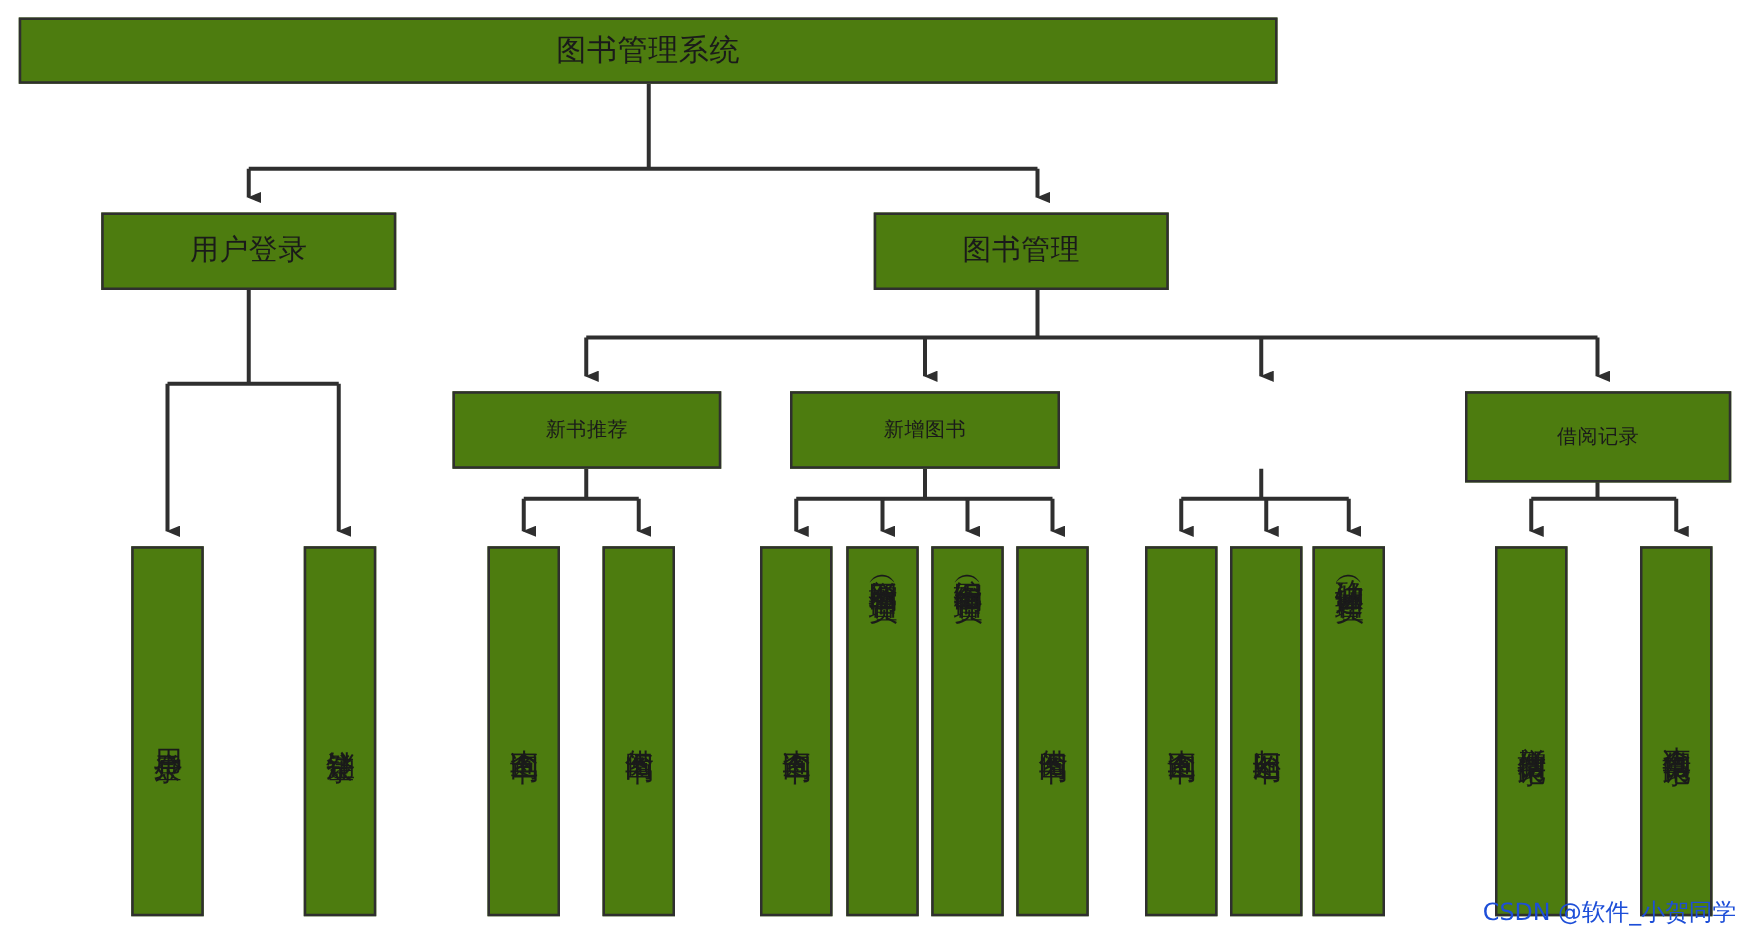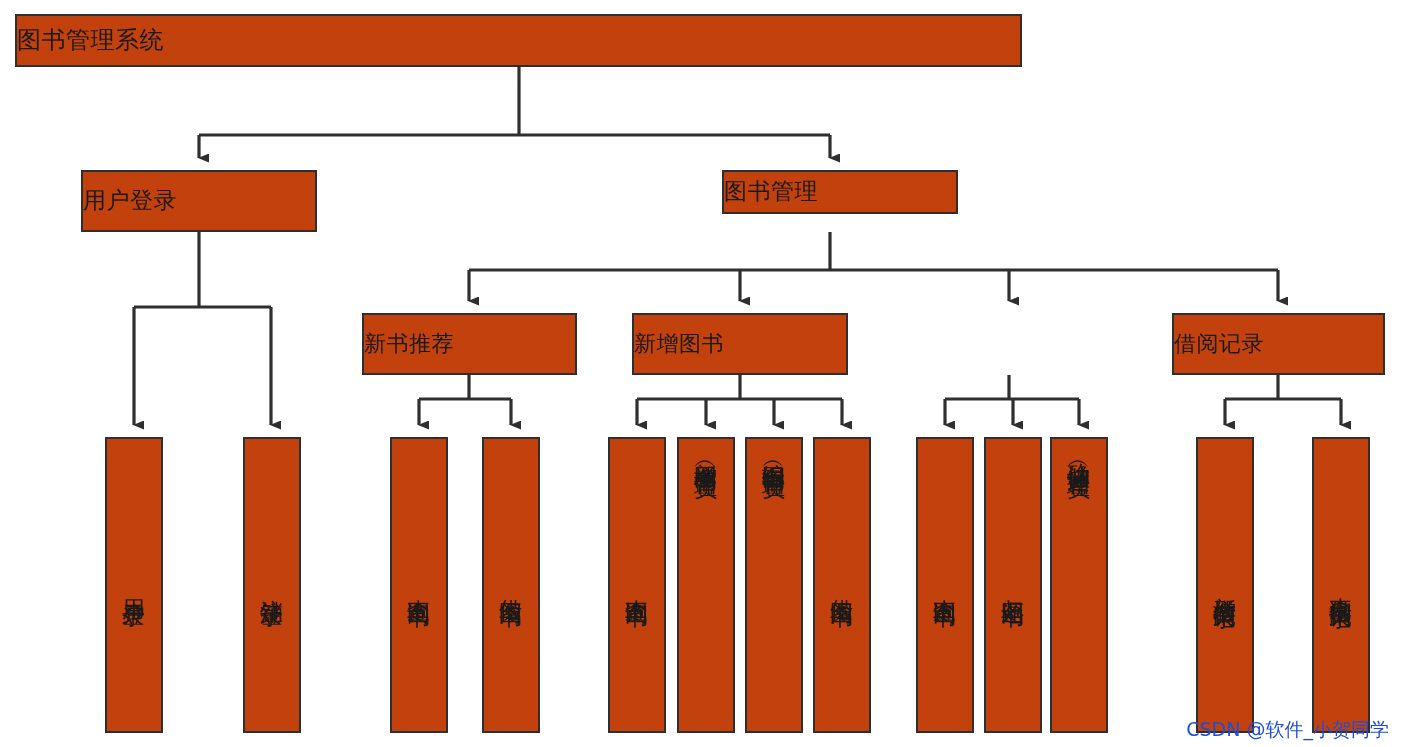--- a/index.html
+++ b/index.html
@@ -22,36 +22,36 @@
     position: absolute;
     left: 0;
     top: 0;
     width: 1405px;
     height: 747px;
   }
   .node {
     position: absolute;
     box-sizing: border-box;
     border: 2px solid #2f2f2f;
-    background: #c2410c;
+    background: #4d7c0f;
     display: flex;
     align-items: center;
-    justify-content: flex-start;
+    justify-content: center;
     color: #1a1a1a;
     z-index: 3;
   }
   .node .label {
     display: block;
     text-align: center;
     line-height: 1.18;
     letter-spacing: 0.5px;
   }
   .node-root .label   { font-size: 24px; }
   .node-l2 .label     { font-size: 23px; }
-  .node-l3 .label     { font-size: 22px; }
+  .node-l3 .label     { font-size: 16px; }
   .node-leaf {
     align-items: flex-start;
     padding-top: 6px;
   }
   .node-leaf .label {
     font-size: 23px;
     writing-mode: vertical-rl;
     text-orientation: upright;
     line-height: 1.05;
     letter-spacing: 2px;
@@ -132,31 +132,31 @@
     </g>
   </svg>
 
   <div class="node node-root" style="left:15px; top:14px; width:1007px; height:53px;">
     <span class="label">图书管理系统</span>
   </div>
 
   <div class="node node-l2" style="left:81px; top:170px; width:236px; height:62px;">
     <span class="label">用户登录</span>
   </div>
-  <div class="node node-l2" style="left:722px; top:170px; width:236px; height:44px;">
+  <div class="node node-l2" style="left:699px; top:170px; width:236px; height:62px;">
     <span class="label">图书管理</span>
   </div>
 
   <div class="node node-l3" style="left:362px; top:313px; width:215px; height:62px;">
     <span class="label">新书推荐</span>
   </div>
   <div class="node node-l3" style="left:632px; top:313px; width:216px; height:62px;">
     <span class="label">新增图书</span>
   </div>
-  <div class="node node-l3" style="left:1172px; top:313px; width:213px; height:62px;">
+  <div class="node node-l3" style="left:1172px; top:313px; width:213px; height:73px;">
     <span class="label">借阅记录</span>
   </div>
 
   <div class="node node-leaf center-text" style="left:105px; top:437px; width:58px; height:296px;">
     <span class="label">用户登录</span>
   </div>
   <div class="node node-leaf center-text" style="left:243px; top:437px; width:58px; height:296px;">
     <span class="label">注销登录</span>
   </div>
 

